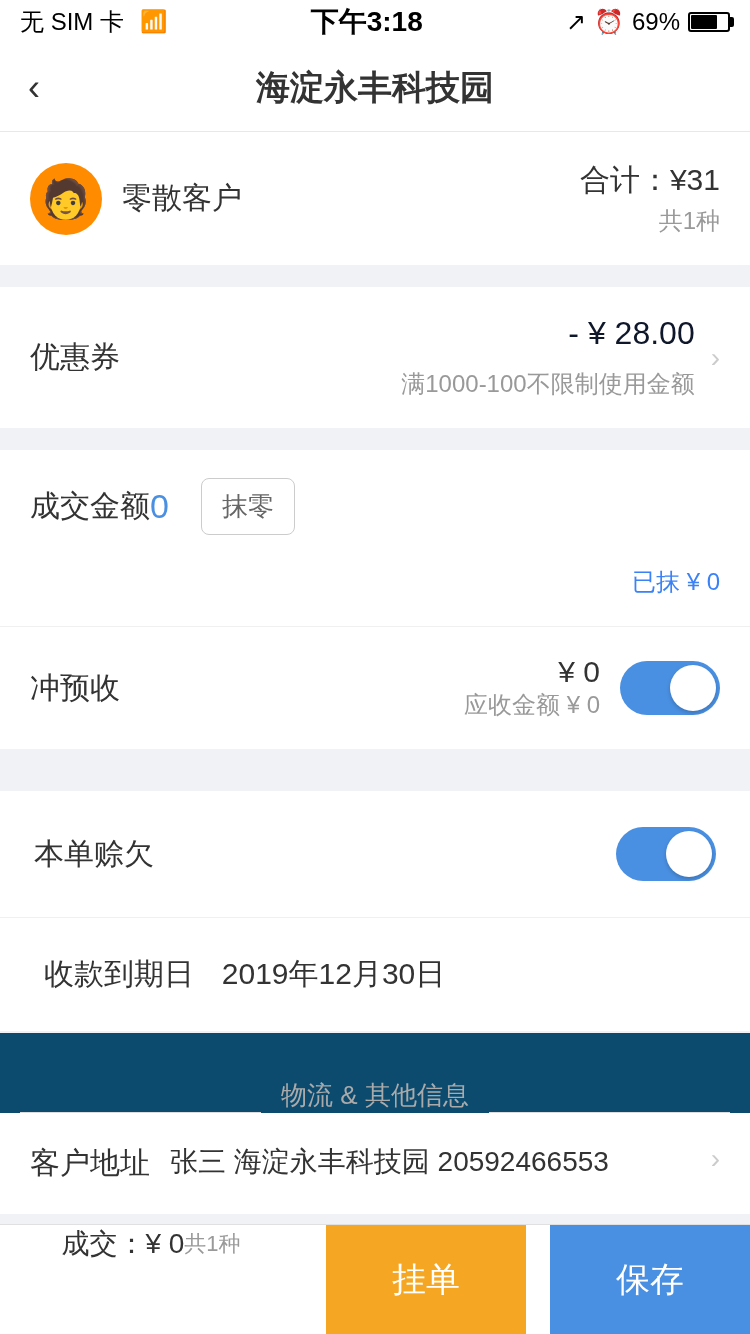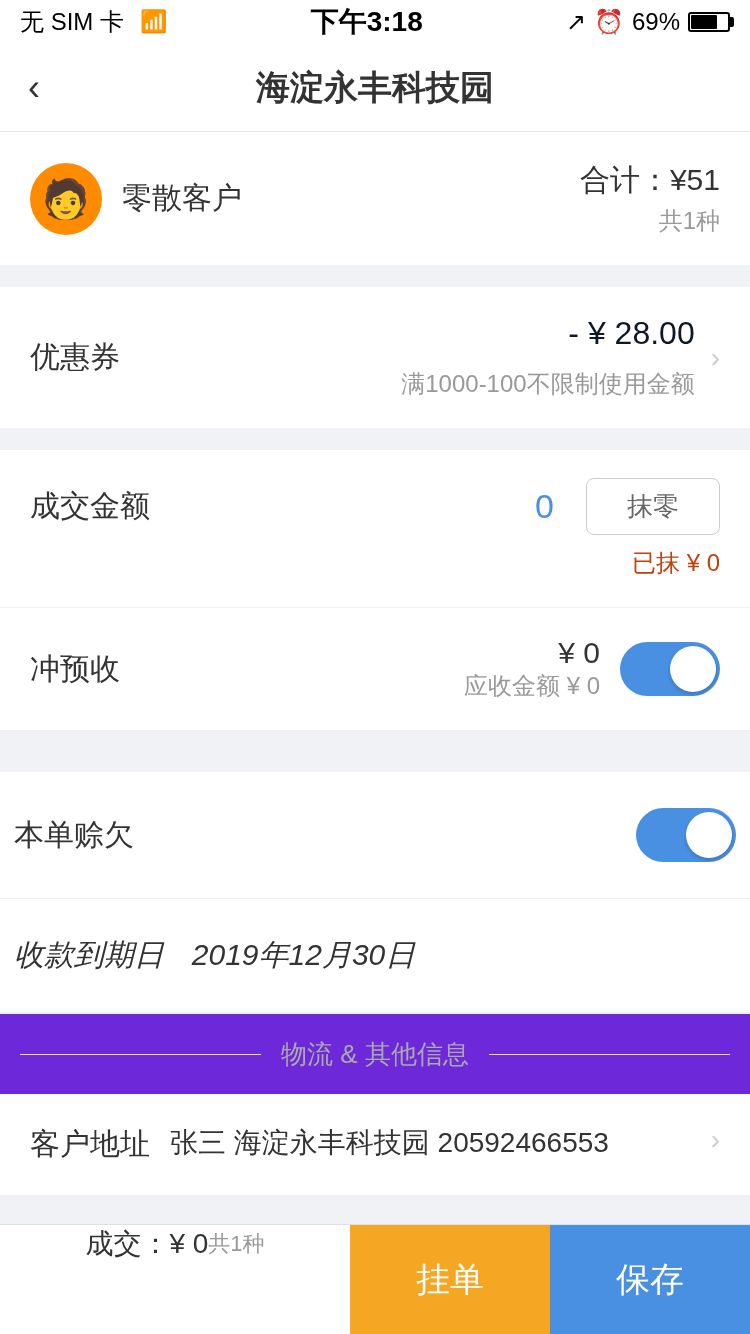--- a/index.html
+++ b/index.html
@@ -171,49 +171,50 @@
     }
     .chevron-right {
       font-size: 28px;
       color: #ccc;
     }
 
     
     .amount-input-row {
       display: flex;
       align-items: center;
-      justify-content: space-between;
+      justify-content: flex-start;
       padding: 28px 30px 12px;
       background: #fff;
     }
     .amount-sub-row {
       display: flex;
       align-items: center;
       justify-content: flex-end;
       padding: 0 30px 28px;
       background: #fff;
     }
     .amount-value {
       font-size: 34px;
       color: #4a90e2;
       font-weight: 500;
       margin-right: 16px;
     }
     .round-button {
       border: 1px solid #ccc;
       border-radius: 8px;
-      padding: 10px 40px;
+      padding: 10px 20px;
       font-size: 26px;
       color: #666;
       background: #fff;
       cursor: pointer;
     }
     .sub-text {
       font-size: 24px;
-      color: #c2410c;
+      color: #3b82f6;
+      margin-top: 19px;
     }
 
     
     .prepay-row {
       background: #fff;
       padding: 28px 30px;
       display: flex;
       align-items: center;
       justify-content: space-between;
       border-top: 1px solid #f0f0f0;
@@ -256,44 +257,43 @@
 
     
     .credit-section {
       background: #fff;
       margin-top: 20px;
     }
     .credit-row {
       display: flex;
       align-items: center;
       justify-content: space-between;
-      padding: 36px 14px;
+      padding: 36px 34px;
       border-bottom: 1px solid #f0f0f0;
     }
     .due-date-row {
-      padding: 36px 14px;
-      background: #fff;
-      font-style: italic;
+      padding: 36px 44px;
+      background: #fff;
     }
     .due-date-label {
       font-size: 30px;
       color: #333;
     }
     .due-date-value {
       font-size: 30px;
       color: #333;
       margin-left: 20px;
     }
 
     
     .logistics-divider {
-      background: #6d28d9;
+      background: #0c4a6e;
       height: 80px;
       display: flex;
-      align-items: center;
+      align-items: flex-end;
       justify-content: center;
       margin-top: 2px;
     }
     .logistics-label {
       font-size: 26px;
       color: #aaa;
     }
     .logistics-line {
       flex: 1;
       height: 1px;
@@ -349,20 +349,21 @@
     }
     .bottom-btn {
       width: 200px;
       display: flex;
       align-items: center;
       justify-content: center;
       font-size: 34px;
       color: #fff;
       font-weight: 500;
       cursor: pointer;
+      margin-left: 24px;
     }
     .btn-hang {
       background: #f5a623;
     }
     .btn-save {
       background: #4a90e2;
     }
   </style>
 </head>
 <body>
@@ -391,21 +392,21 @@
 <div class="content">
 
   <div class="customer-section">
     <div class="customer-left">
       <div class="avatar">
         <span>🧑</span>
       </div>
       <span class="customer-name">零散客户</span>
     </div>
     <div class="customer-right">
-      <div class="total-amount">合计：¥51</div>
+      <div class="total-amount">合计：¥31</div>
       <div class="total-count">共1种</div>
     </div>
   </div>
 
   <div class="section-divider"></div>
 
   <div class="row-section">
     <div class="row-item">
       <span class="row-label">优惠券</span>
       <div class="row-right">

